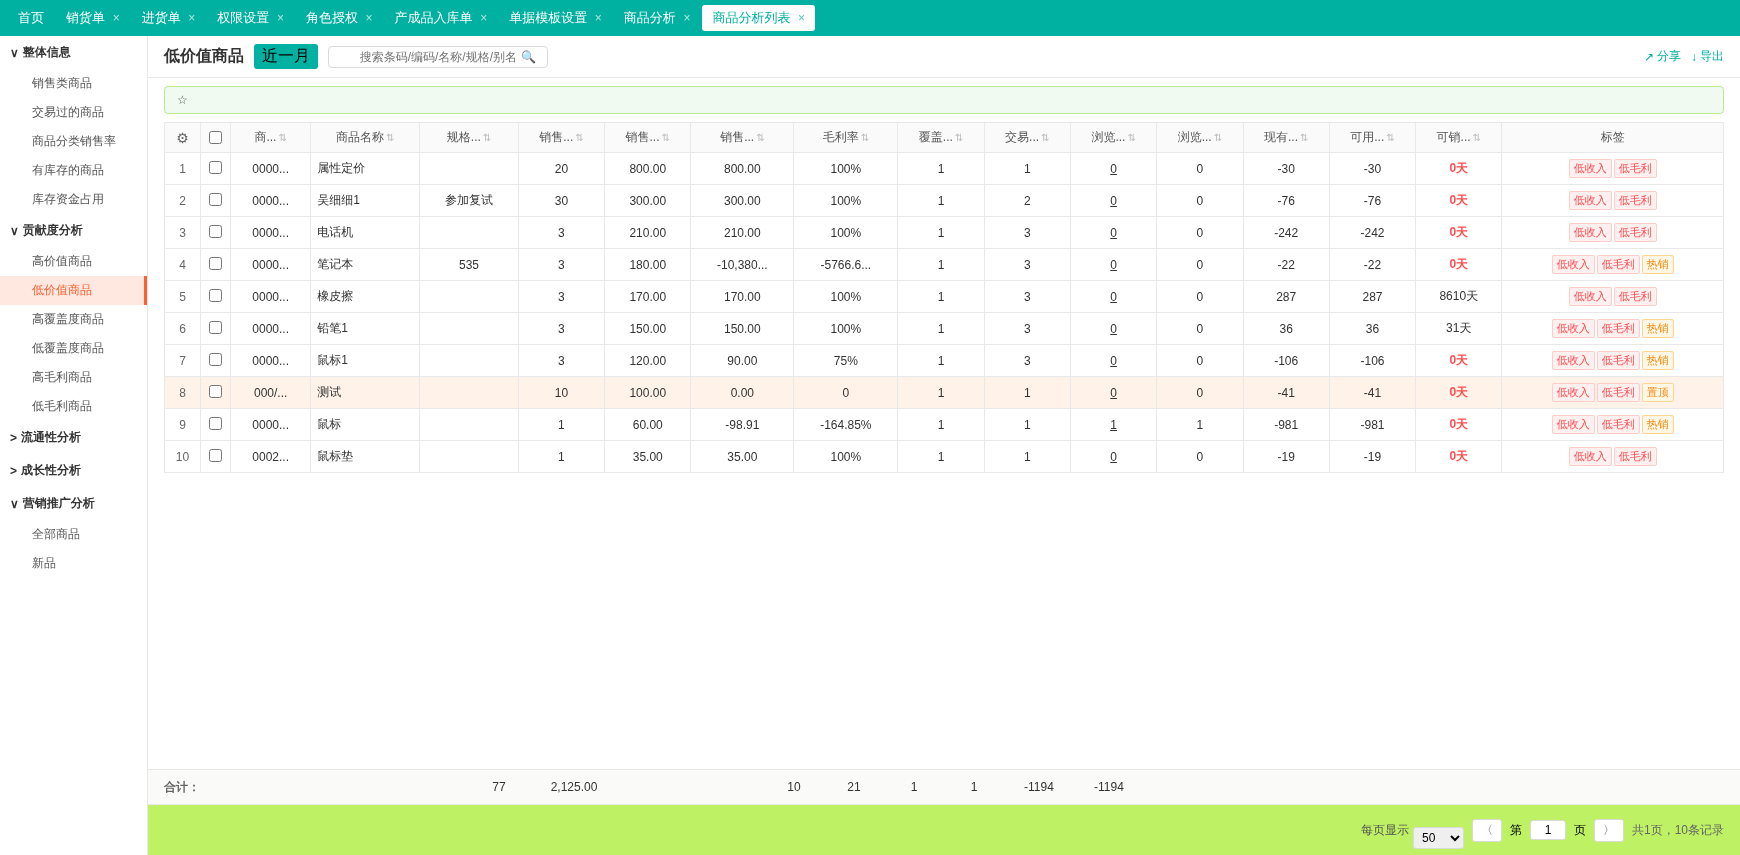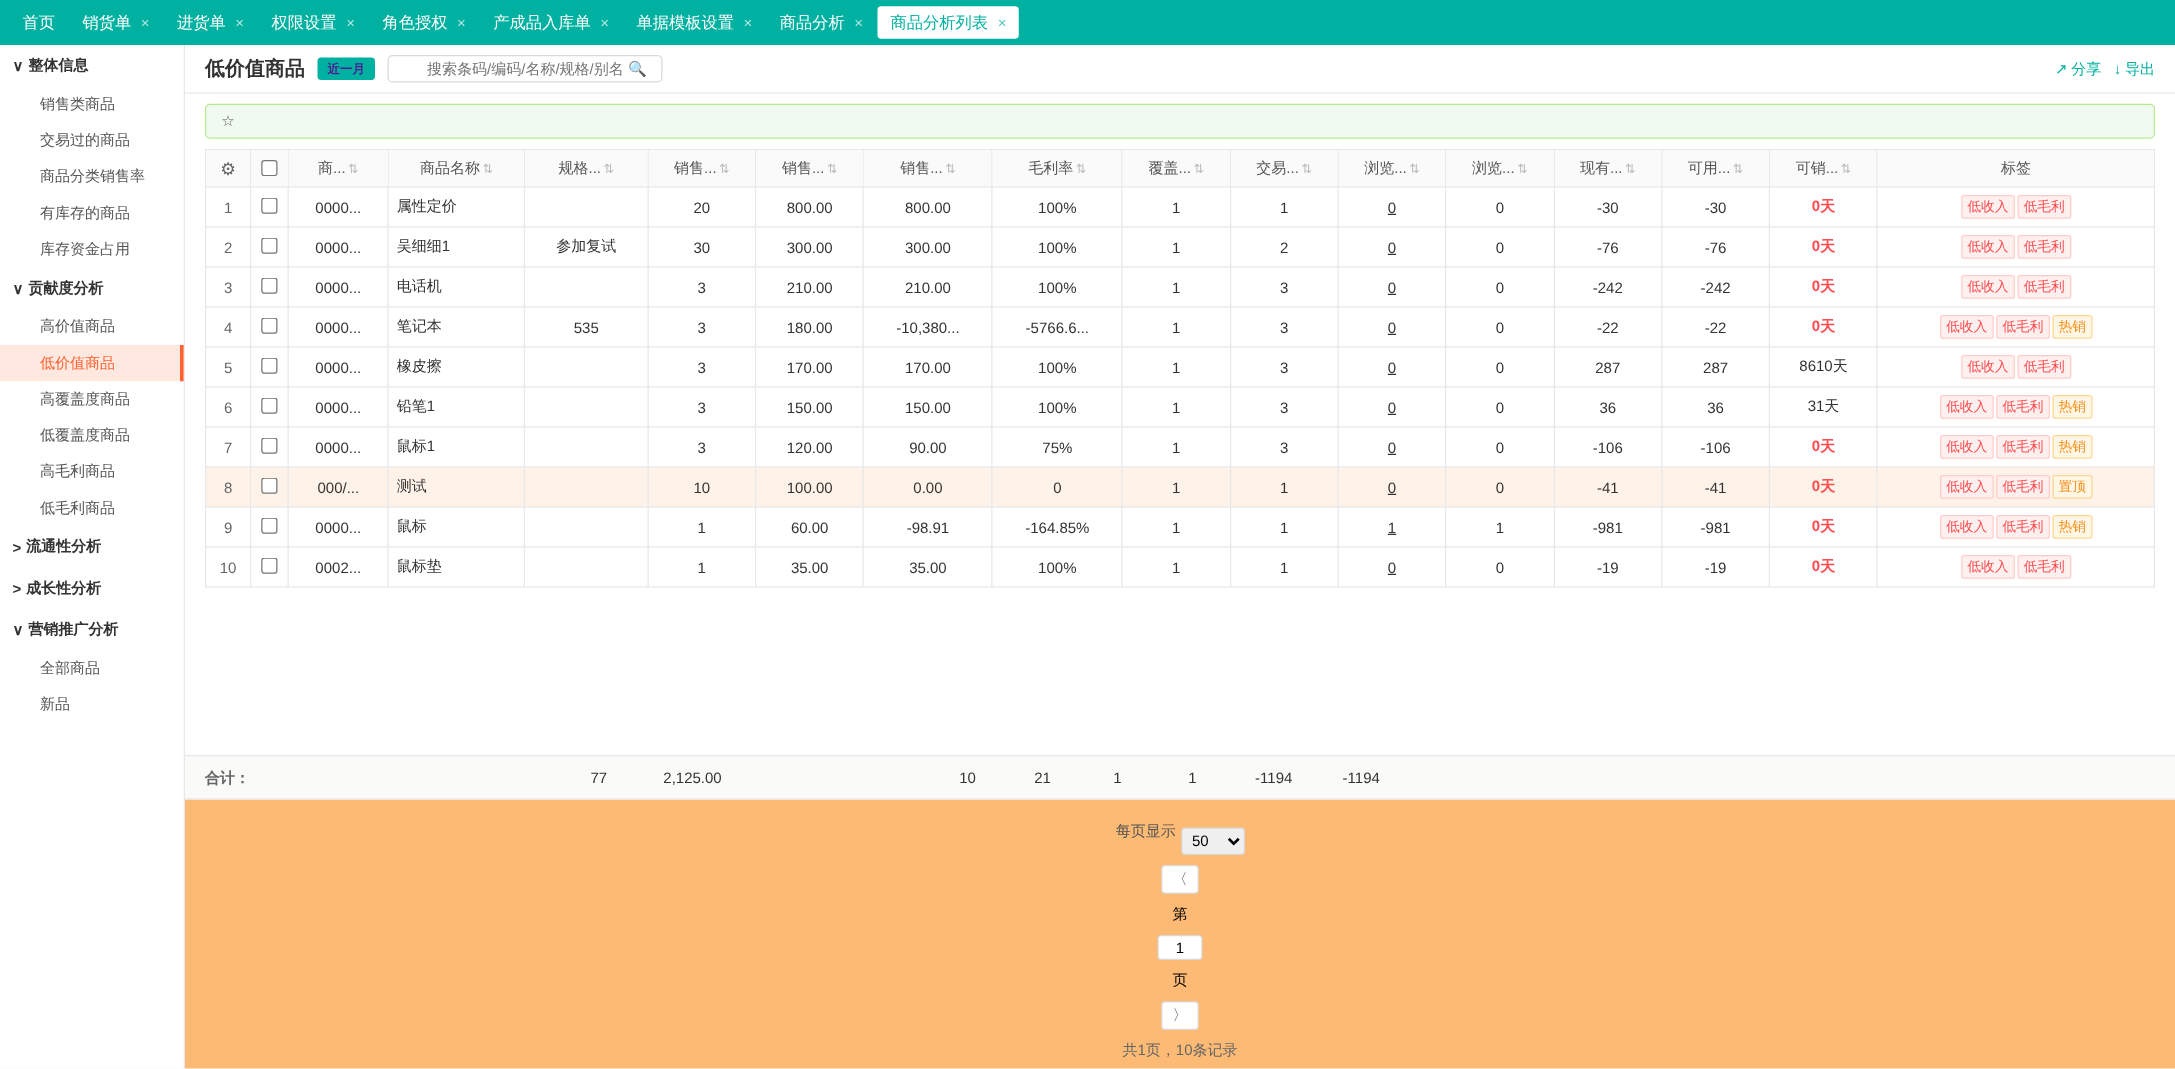--- a/index.html
+++ b/index.html
@@ -67,25 +67,24 @@
     .page-header {
       display: flex;
       align-items: center;
       padding: 8px 16px;
       border-bottom: 1px solid #e8e8e8;
       gap: 10px;
     }
     .page-title { font-size: 16px; font-weight: bold; color: #333; }
     .tag-recent {
       background: #00b0a0;
-      color: #4c1d95;
+      color: #000000;
       padding: 2px 8px;
       border-radius: 3px;
-      font-size: 10px;
-      font-weight: bold;
+      font-size: 16px;
     }
     .search-box {
       border: 1px solid #d9d9d9;
       border-radius: 4px;
       padding: 3px 8px;
       width: 220px;
       color: #999;
       display: flex;
       align-items: center;
       gap: 4px;
@@ -170,39 +169,39 @@
     .zero-days { color: #ff4d4f; font-weight: bold; }
     .days-normal { color: #333; }
 
     
     .footer-bar {
       border-top: 1px solid #e8e8e8;
       padding: 6px 16px;
       display: flex;
       align-items: center;
       background: #fafaf8;
+      gap: 20px;
     }
     .footer-bar .sum-label { color: #666; font-weight: bold; min-width: 40px; }
     .footer-cell {
       text-align: center;
       padding: 4px 6px;
       min-width: 60px;
       color: #333;
     }
 
     
     .pagination-bar {
       display: flex;
       align-items: center;
       justify-content: flex-end;
       padding: 6px 16px;
       border-top: 1px solid #e8e8e8;
       gap: 8px;
-      background: #fdba74;
-      flex-direction: column;
+      background: #bef264;
     }
     .pagination-bar .per-page { display: flex; align-items: center; gap: 4px; color: #555; }
     .per-page select { border: 1px solid #d9d9d9; border-radius: 3px; padding: 2px 4px; margin-top: 16px; }
     .page-btn {
       border: 1px solid #d9d9d9;
       background: #fff;
       border-radius: 3px;
       padding: 2px 8px;
       cursor: pointer;
       color: #555;

